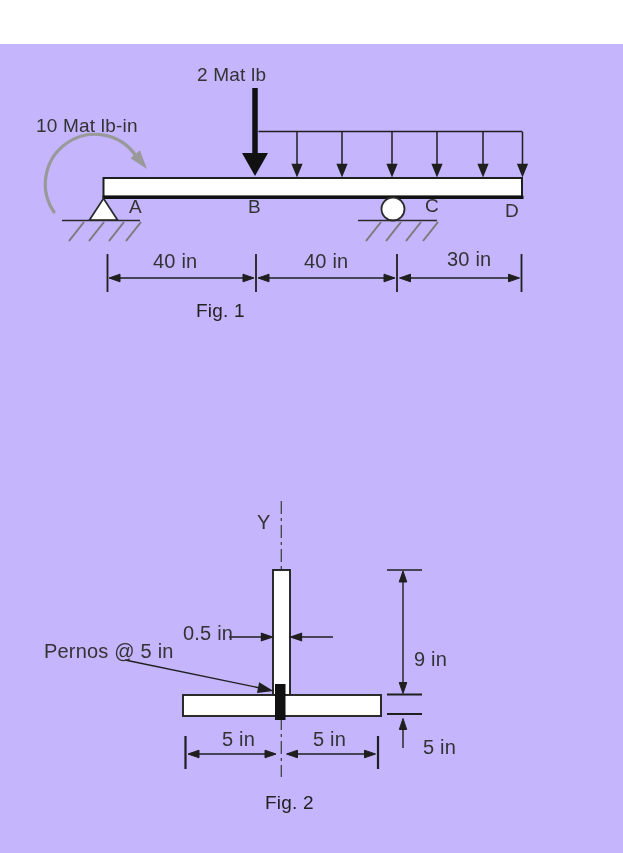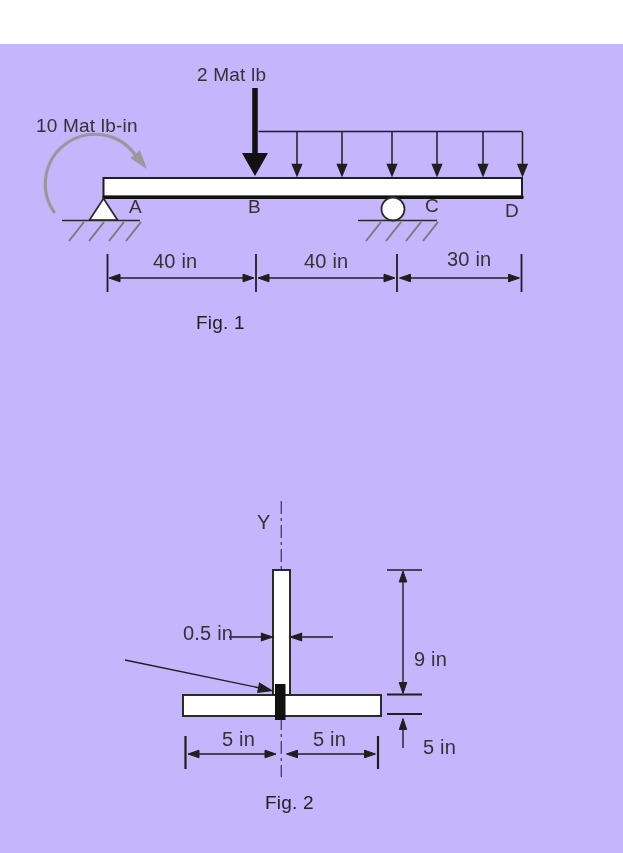--- a/index.html
+++ b/index.html
@@ -151,23 +151,24 @@
 
   <span class="lbl big" style="left:129px;top:152px;">A</span>
   <span class="lbl big" style="left:248px;top:152px;">B</span>
   <span class="lbl big" style="left:425px;top:151px;">C</span>
   <span class="lbl big" style="left:505px;top:156px;">D</span>
 
   <span class="lbl" style="left:153px;top:206px;">40 in</span>
   <span class="lbl" style="left:304px;top:206px;">40 in</span>
   <span class="lbl" style="left:447px;top:204px;">30 in</span>
 
-  <span class="lbl caption" style="left:196px;top:268px;">Fig. 1</span>
+  <span class="lbl caption" style="left:196px;top:256px;">Fig. 1</span>
 
   <span class="lbl" style="left:257px;top:467px;">Y</span>
   <span class="lbl" style="left:183px;top:578px;">0.5 in</span>
+  <span class="lbl" style="left:44px;top:596px;">Pernos @ 5 in</span>
   <span class="lbl" style="left:414px;top:604px;">9 in</span>
   <span class="lbl" style="left:423px;top:692px;">5 in</span>
   <span class="lbl" style="left:222px;top:684px;">5 in</span>
   <span class="lbl" style="left:313px;top:684px;">5 in</span>
   <span class="lbl caption" style="left:265px;top:748px;">Fig. 2</span>
 
 </div>
 
 </body></html>

